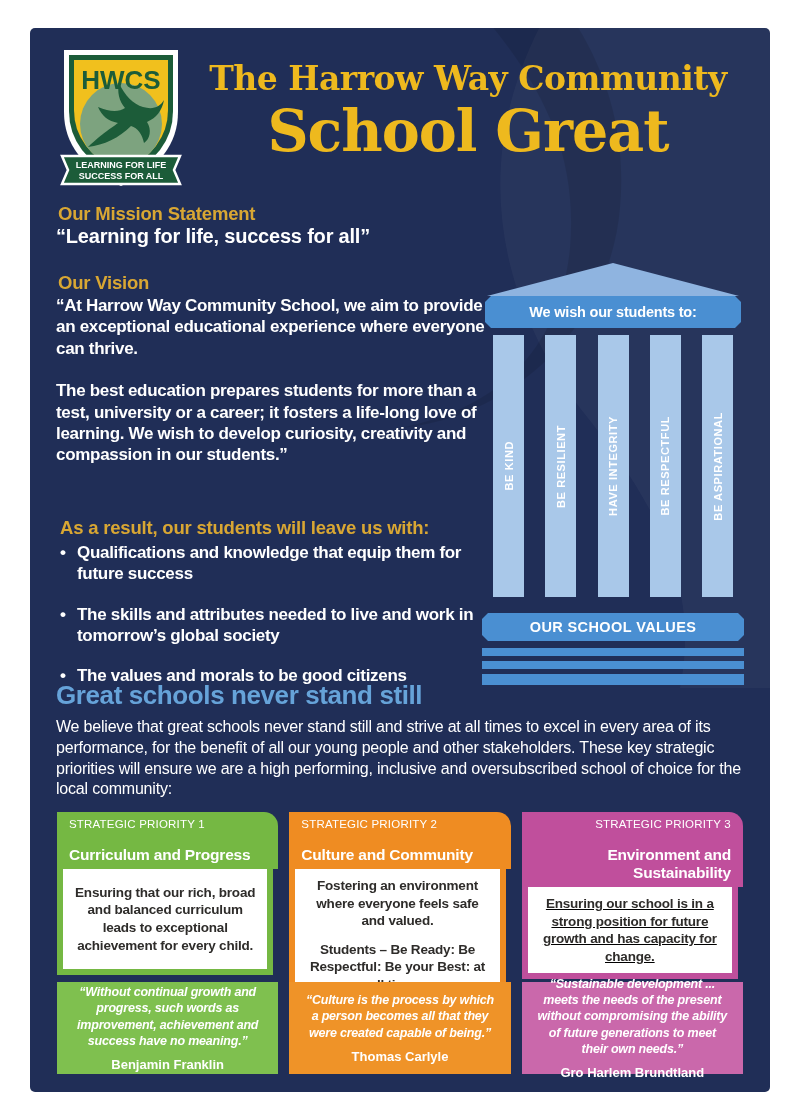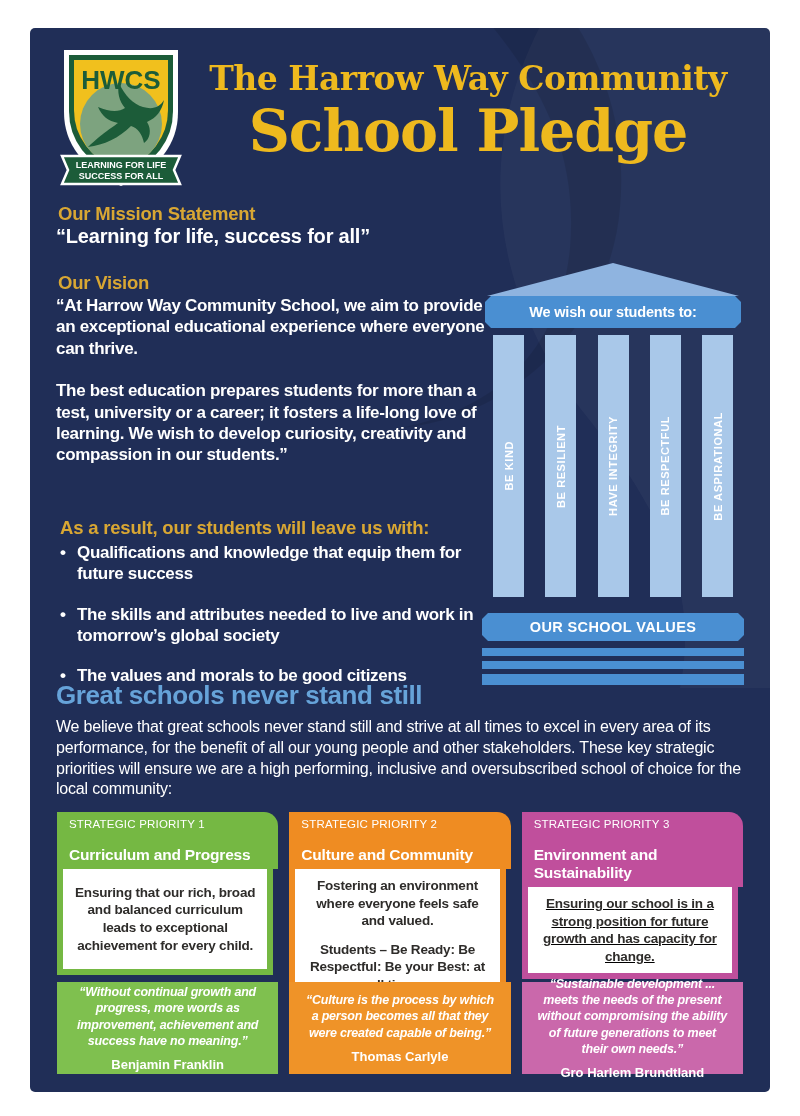--- a/index.html
+++ b/index.html
@@ -106,21 +106,21 @@
         <path d="M30,103 C46,88 52,85 60,79 C50,77 44,72 40,63 C52,68 61,68 67,64 C61,57 59,48 61,39 C67,52 75,60 85,63 C95,66 102,63 106,56 C104,67 98,74 89,78 C94,86 92,95 86,99 C84,90 80,84 73,82 C61,94 46,101 30,103 Z" fill="#1c5c39"></path>
         <text x="63" y="45" text-anchor="middle" font-family="Liberation Sans, sans-serif" font-size="26" font-weight="bold" fill="#1c5c39">HWCS</text>
         <polygon points="4,112 122,112 116,126 122,140 4,140 10,126" fill="#1c5c39" stroke="#ffffff" stroke-width="2.5"></polygon>
         <text x="63" y="124" text-anchor="middle" font-family="Liberation Sans, sans-serif" font-size="9" font-weight="bold" fill="#ffffff">LEARNING FOR LIFE</text>
         <text x="63" y="135" text-anchor="middle" font-family="Liberation Sans, sans-serif" font-size="9" font-weight="bold" fill="#ffffff">SUCCESS FOR ALL</text>
       </svg>
     </div>
 
     <div class="titles">
       <div class="title-line1">The Harrow Way Community</div>
-      <div class="title-line2">School Pledge</div>
+      <div class="title-line2">School Great</div>
     </div>
 
     <div class="gold-h mission-h">Our Mission Statement</div>
     <div class="mission-t">“Learning for life, success for all”</div>
 
     <div class="gold-h vision-h">Our Vision</div>
     <div class="vision-t">
       <p>“At Harrow Way Community School, we aim to provide an exceptional educational experience where everyone can thrive.</p>
       <p>The best education prepares students for more than a test, university or a career; it fosters a life-long love of learning. We wish to develop curiosity, creativity and compassion in our students.”</p>
     </div>
@@ -181,36 +181,36 @@
         </div>
         <div class="card-frame" style="background-color: rgb(239, 140, 34); justify-content: center;">
           <div class="card-body">
             <p>Fostering an environment where everyone feels safe and valued.</p>
             <p>Students – Be Ready: Be Respectful: Be your Best: at all times.</p>
             <p>Staff – Be Calm, Clear, Confident and Consistent: at all times.</p>
           </div>
         </div>
       </div>
       <div class="card">
-        <div class="card-header" style="background-color: rgb(192, 79, 156);">
+        <div class="card-header" style="background-color: rgb(192, 79, 156); text-align: right;">
           <div class="kicker">STRATEGIC PRIORITY 3</div>
           <div class="card-title">Environment and Sustainability</div>
         </div>
         <div class="card-frame" style="background-color: rgb(192, 79, 156); text-decoration: underline;">
           <div class="card-body">
             <p>Ensuring our school is in a strong position for future growth and has capacity for change.</p>
 
           </div>
         </div>
       </div>
     </div>
 
     <div class="quotes">
       <div class="quote" style="background-color: rgb(127, 192, 79);">
-        <div class="quote-text">“Without continual growth and progress, more words as improvement, achievement and success have no meaning.”</div>
+        <div class="quote-text">“Without continual growth and progress, such words as improvement, achievement and success have no meaning.”</div>
         <div class="quote-author">Benjamin Franklin</div>
       </div>
       <div class="quote" style="background-color: rgb(239, 147, 40);">
         <div class="quote-text">“Culture is the process by which a person becomes all that they were created capable of being.”</div>
         <div class="quote-author">Thomas Carlyle</div>
       </div>
       <div class="quote" style="background-color: rgb(202, 104, 171);">
         <div class="quote-text">“Sustainable development ... meets the needs of the present without compromising the ability of future generations to meet their own needs.”</div>
         <div class="quote-author">Gro Harlem Brundtland</div>
       </div>

